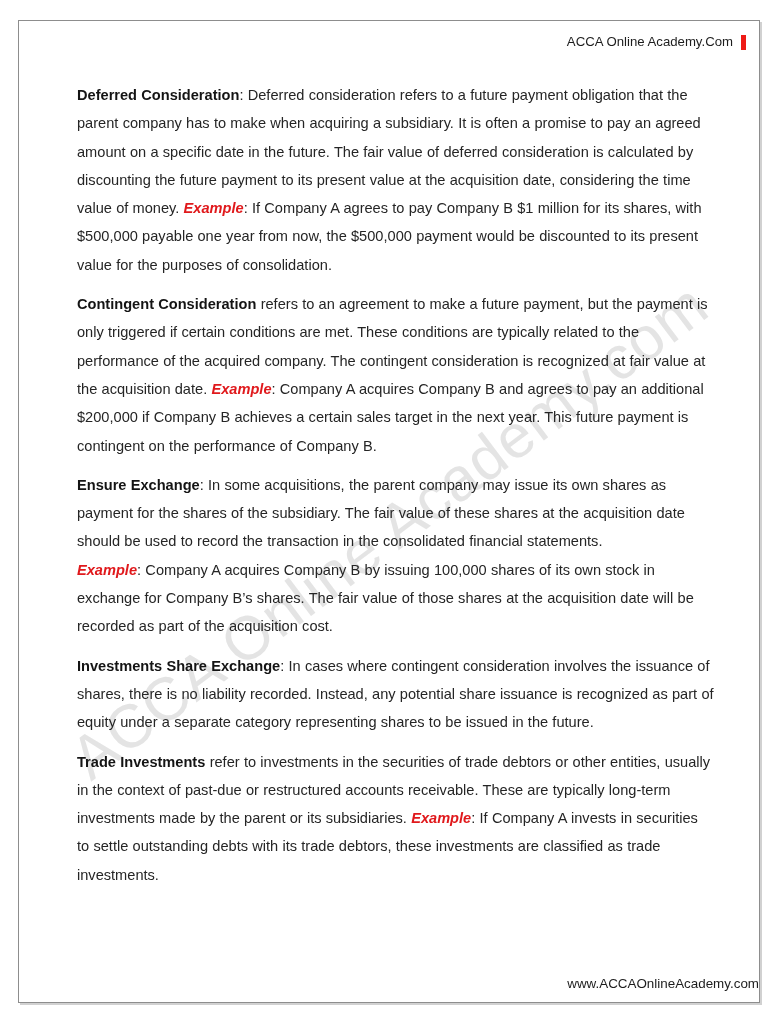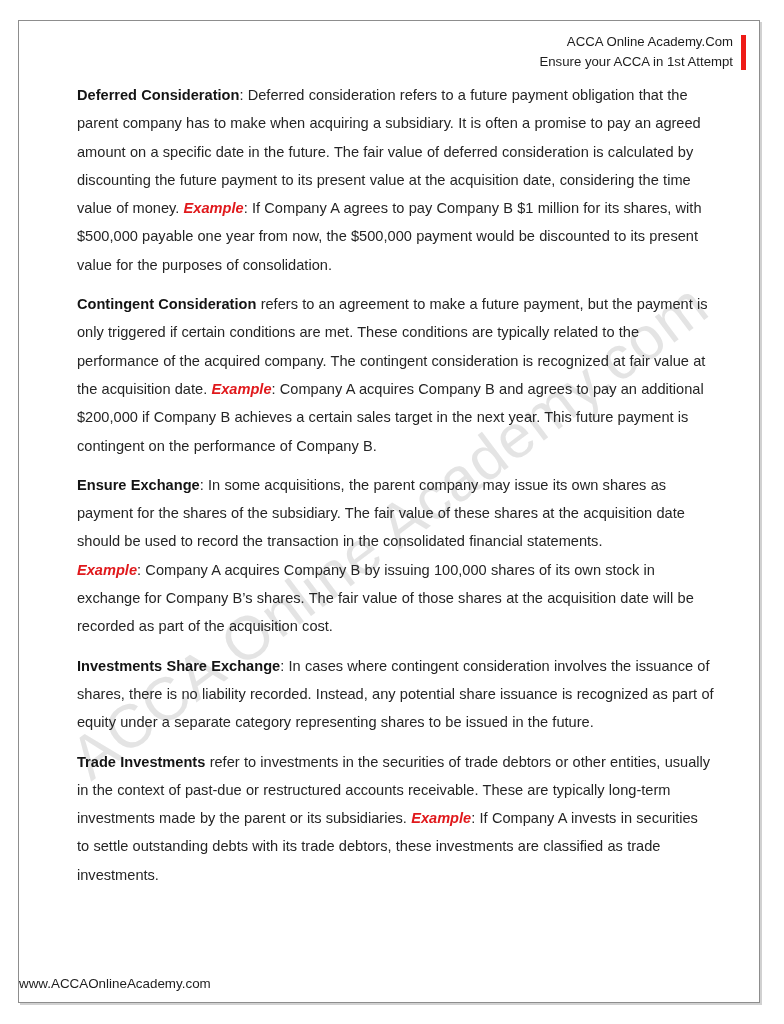--- a/index.html
+++ b/index.html
@@ -107,37 +107,36 @@
   .section { margin-bottom: 11px; }
   .section:last-of-type { margin-bottom: 0; }
   .section .para { margin-bottom: 0; }
 
   
   .doc-footer {
     position: absolute;
     left: 0;
     right: 0;
     top: 955px;
-    text-align: left;
+    text-align: right;
     font-size: 13.4px;
     color: #1d1d1d;
     z-index: 2;
   }
 </style>
 </head>
 <body>
 
 <div class="page-sheet">
 
   <div class="watermark">ACCA Online Academy.com</div>
 
   <div class="doc-header">
     <div class="doc-header-lines">
       <span class="hdr-line-1">ACCA Online Academy.Com</span>
-      <span class="hdr-line-2">Ensure your ACCA in 1st Attempt</span>
     </div>
     <div class="header-rule"></div>
   </div>
 
   <div class="content">
 
     <div class="section">
       <p class="para">
         <span class="lead">Deferred Consideration</span><span>: </span><span>Deferred consideration refers to a future payment obligation that the parent company has to make when acquiring a subsidiary. It is often a promise to pay an agreed amount on a specific date in the future. The fair value of deferred consideration is calculated by discounting the future payment to its present value at the acquisition date, considering the time value of money. </span><span class="example">Example</span><span>: </span><span>If Company A agrees to pay Company B $1 million for its shares, with $500,000 payable one year from now, the $500,000 payment would be discounted to its present value for the purposes of consolidation.</span>
       </p>

